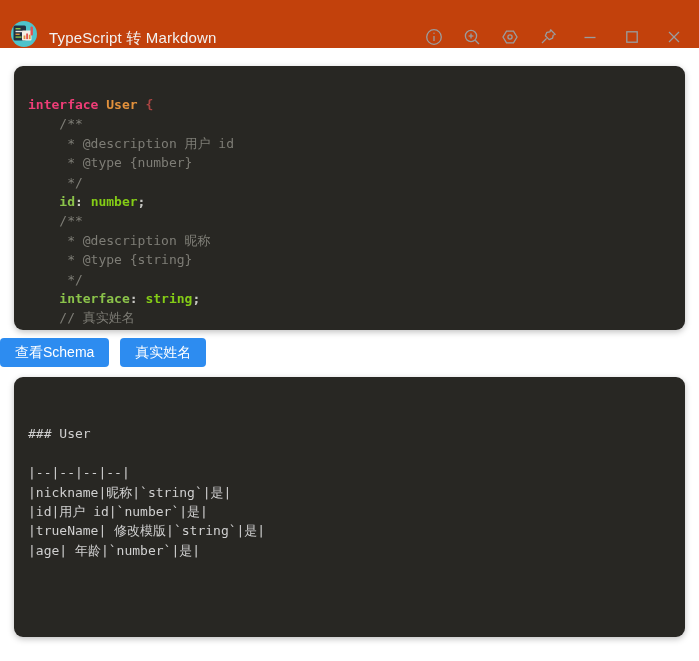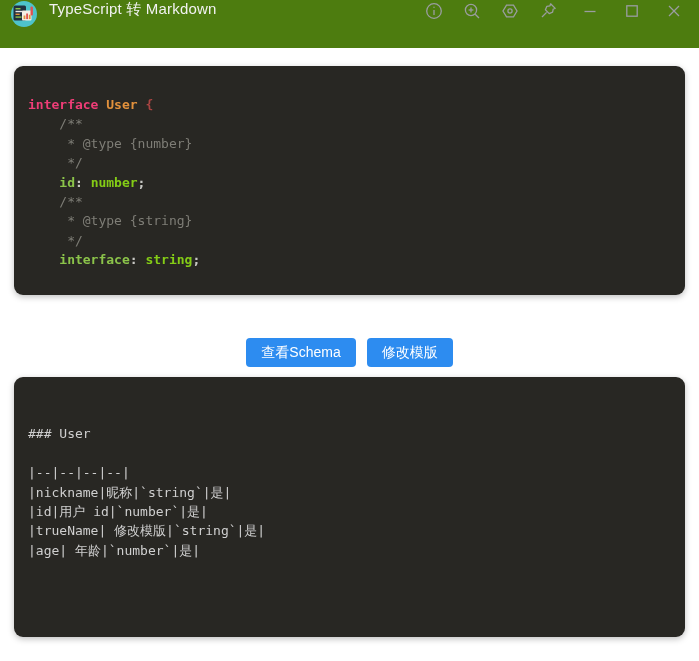--- a/index.html
+++ b/index.html
@@ -7,22 +7,22 @@
     width:699px;height:661px;
     background:#ffffff;
     position:relative;
     overflow:hidden;
     font-family:"Liberation Sans", sans-serif;
   }
 
   
   .titlebar{
     position:absolute;left:0;top:0;width:699px;height:48px;
-    background:#4d7c0f;
-    display:flex;align-items:flex-start;
+    background:#c2410c;
+    display:flex;align-items:flex-end;
     box-sizing:border-box;
     padding:0 14px 0 10px;
   }
   .app-icon{width:28px;height:28px;margin-right:11px;flex:0 0 auto;}
   .title{color:#f2f2f2;font-size:15px;letter-spacing:.2px;white-space:nowrap;}
   .tb-spacer{flex:1;}
   .tb-btn{
     width:22px;height:22px;display:flex;align-items:center;justify-content:center;
     margin-left:16px;background:transparent;border:none;padding:0;cursor:pointer;
     color:#9a9da0;
@@ -32,21 +32,21 @@
 
   
   .panel{
     position:absolute;left:14px;width:671px;
     background:#282723;
     border-radius:9px;
     box-sizing:border-box;
     overflow:hidden;
     box-shadow:0 2px 6px rgba(0,0,0,.25);
   }
-  .code-panel{top:66px;height:229px;padding:29px 14px 0 14px;}
+  .code-panel{top:66px;height:264px;padding:29px 14px 0 14px;}
   .md-panel{top:377px;height:260px;padding:28px 14px 0 14px;}
 
   .code-line,.md-line{
     font-family:"DejaVu Sans Mono","Liberation Mono",monospace;
     font-size:13px;line-height:19.4px;
     white-space:pre;
   }
   .md-line{color:#cfcfcf;}
 
   
@@ -55,21 +55,21 @@
   .tok-brace{color:#a94442;font-weight:bold;}
   .tok-comment{color:#7e7d76;}
   .tok-property{color:#8bc34a;font-weight:bold;margin-top:20px;}
   .tok-punct{color:#c8c8c4;font-weight:bold;}
   .tok-builtin{color:#84cc16;font-weight:bold;}
   .tok-plain{color:#d8d8d2;}
 
   
   .button-row{
     position:absolute;left:0;top:338px;width:699px;
-    display:flex;justify-content:center;gap:11px;
+    display:flex;gap:11px;
   }
   .btn-primary{
     height:29px;padding:0 15px;
     background:#2d8cf0;color:#ffffff;
     border:none;border-radius:4px;
     font-size:14px;font-family:"Liberation Sans",sans-serif;
     cursor:pointer;line-height:29px;
   }
 </style>
 </head>
@@ -137,33 +137,36 @@
       <line x1="5" y1="5" x2="15" y2="15"></line>
       <line x1="15" y1="5" x2="5" y2="15"></line>
     </svg>
   </button>
 </div>
 
 <div class="panel code-panel">
   <div>
       <div class="code-line"><span class="tok-keyword">interface</span><span class="tok-plain"> </span><span class="tok-type">User</span><span class="tok-plain"> </span><span class="tok-brace">{</span></div>
       <div class="code-line"><span class="tok-comment">    /**</span></div>
+      <div class="code-line"><span class="tok-comment">     * @description 用户 id</span></div>
       <div class="code-line"><span class="tok-comment">     * @type {number}</span></div>
       <div class="code-line"><span class="tok-comment">     */</span></div>
       <div class="code-line"><span class="tok-plain">    </span><span class="tok-property">id</span><span class="tok-punct">: </span><span class="tok-builtin">number</span><span class="tok-punct">;</span></div>
       <div class="code-line"><span class="tok-comment">    /**</span></div>
+      <div class="code-line"><span class="tok-comment">     * @description 昵称</span></div>
       <div class="code-line"><span class="tok-comment">     * @type {string}</span></div>
       <div class="code-line"><span class="tok-comment">     */</span></div>
       <div class="code-line"><span class="tok-plain">    </span><span class="tok-property">interface</span><span class="tok-punct">: </span><span class="tok-builtin">string</span><span class="tok-punct">;</span></div>
+      <div class="code-line"><span class="tok-comment">    // 真实姓名</span></div>
     </div>
 </div>
 
 <div class="button-row">
   <button class="btn-primary">查看Schema</button>
-  <button class="btn-primary">修改模版</button>
+  <button class="btn-primary">真实姓名</button>
 </div>
 
 <div class="panel md-panel">
   <div>
       <div class="md-line"> </div>
       <div class="md-line">### User</div>
       <div class="md-line"> </div>
       <div class="md-line">|--|--|--|--|</div>
       <div class="md-line">|nickname|昵称|`string`|是|</div>
       <div class="md-line">|id|用户 id|`number`|是|</div>

